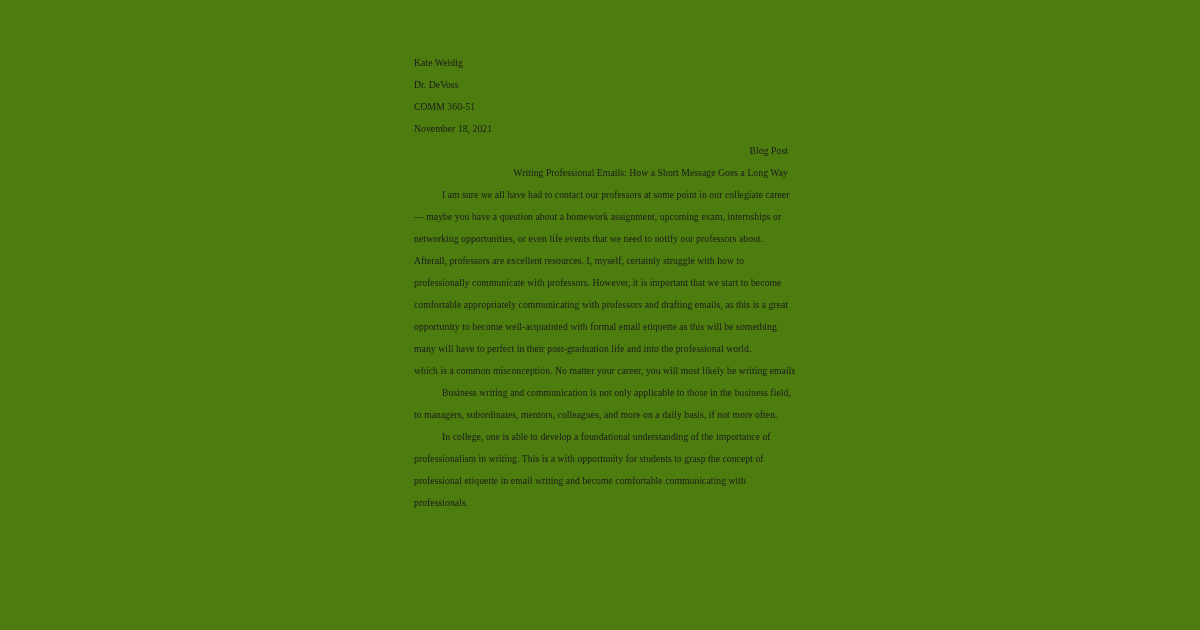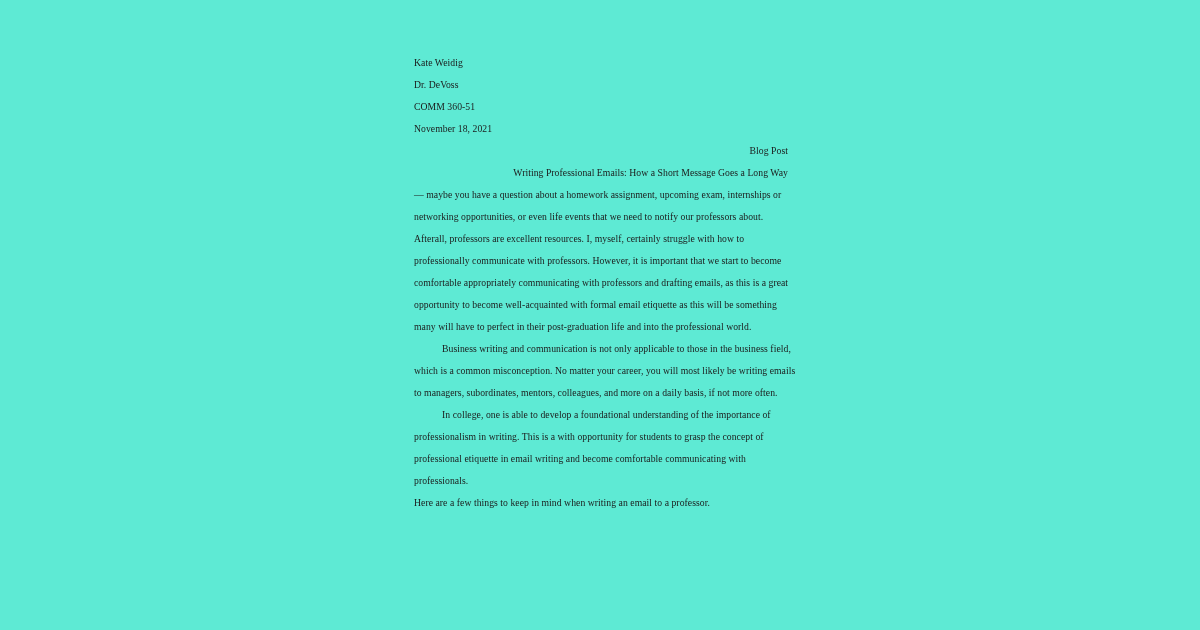--- a/index.html
+++ b/index.html
@@ -9,21 +9,21 @@
   }
   body {
     width: 1200px;
     height: 630px;
     position: relative;
     overflow: hidden;
   }
   .page {
     position: absolute;
     inset: 0;
-    background: #5eead4;
+    background: #4d7c0f;
   }
   .doc {
     position: absolute;
     left: 414px;
     top: 52px;
     width: 374px;
     font-family: "Liberation Serif", "DejaVu Serif", serif;
     font-size: 9.7px;
     line-height: 22px;
     color: #1b1b1b;
@@ -55,31 +55,31 @@
         <div class="line">COMM 360-51</div>
         <div class="line">November 18, 2021</div>
       </div>
 
     <div class="line center">Blog Post</div>
 
     <div class="line center">Writing Professional Emails: How a Short Message Goes a Long Way</div>
 
     <div class="body-block">
 
+    <div class="line indent">I am sure we all have had to contact our professors at some point in our collegiate career</div>
         <div class="line">— maybe you have a question about a homework assignment, upcoming exam, internships or</div>
         <div class="line">networking opportunities, or even life events that we need to notify our professors about.</div>
         <div class="line">Afterall, professors are excellent resources. I, myself, certainly struggle with how to</div>
         <div class="line">professionally communicate with professors. However, it is important that we start to become</div>
         <div class="line">comfortable appropriately communicating with professors and drafting emails, as this is a great</div>
         <div class="line">opportunity to become well-acquainted with formal email etiquette as this will be something</div>
         <div class="line">many will have to perfect in their post-graduation life and into the professional world.</div>
+        <div class="line">which is a common misconception. No matter your career, you will most likely be writing emails</div>
         <div class="line indent">Business writing and communication is not only applicable to those in the business field,</div>
-        <div class="line">which is a common misconception. No matter your career, you will most likely be writing emails</div>
         <div class="line">to managers, subordinates, mentors, colleagues, and more on a daily basis, if not more often.</div>
         <div class="line indent">In college, one is able to develop a foundational understanding of the importance of</div>
         <div class="line">professionalism in writing. This is a with opportunity for students to grasp the concept of</div>
         <div class="line">professional etiquette in email writing and become comfortable communicating with</div>
         <div class="line">professionals.</div>
-        <div class="line">Here are a few things to keep in mind when writing an email to a professor.</div>
       </div>
 
   </div>
 </div>
 
 </body></html>

